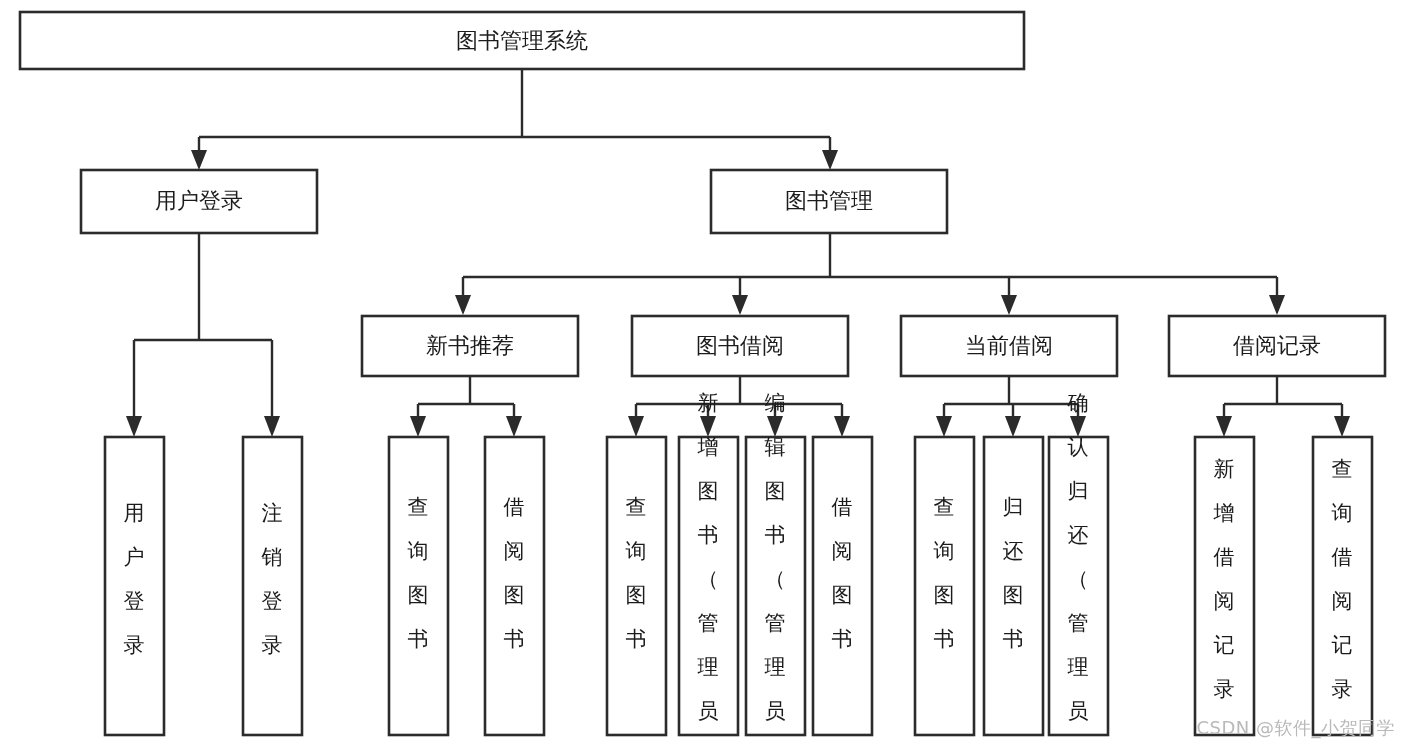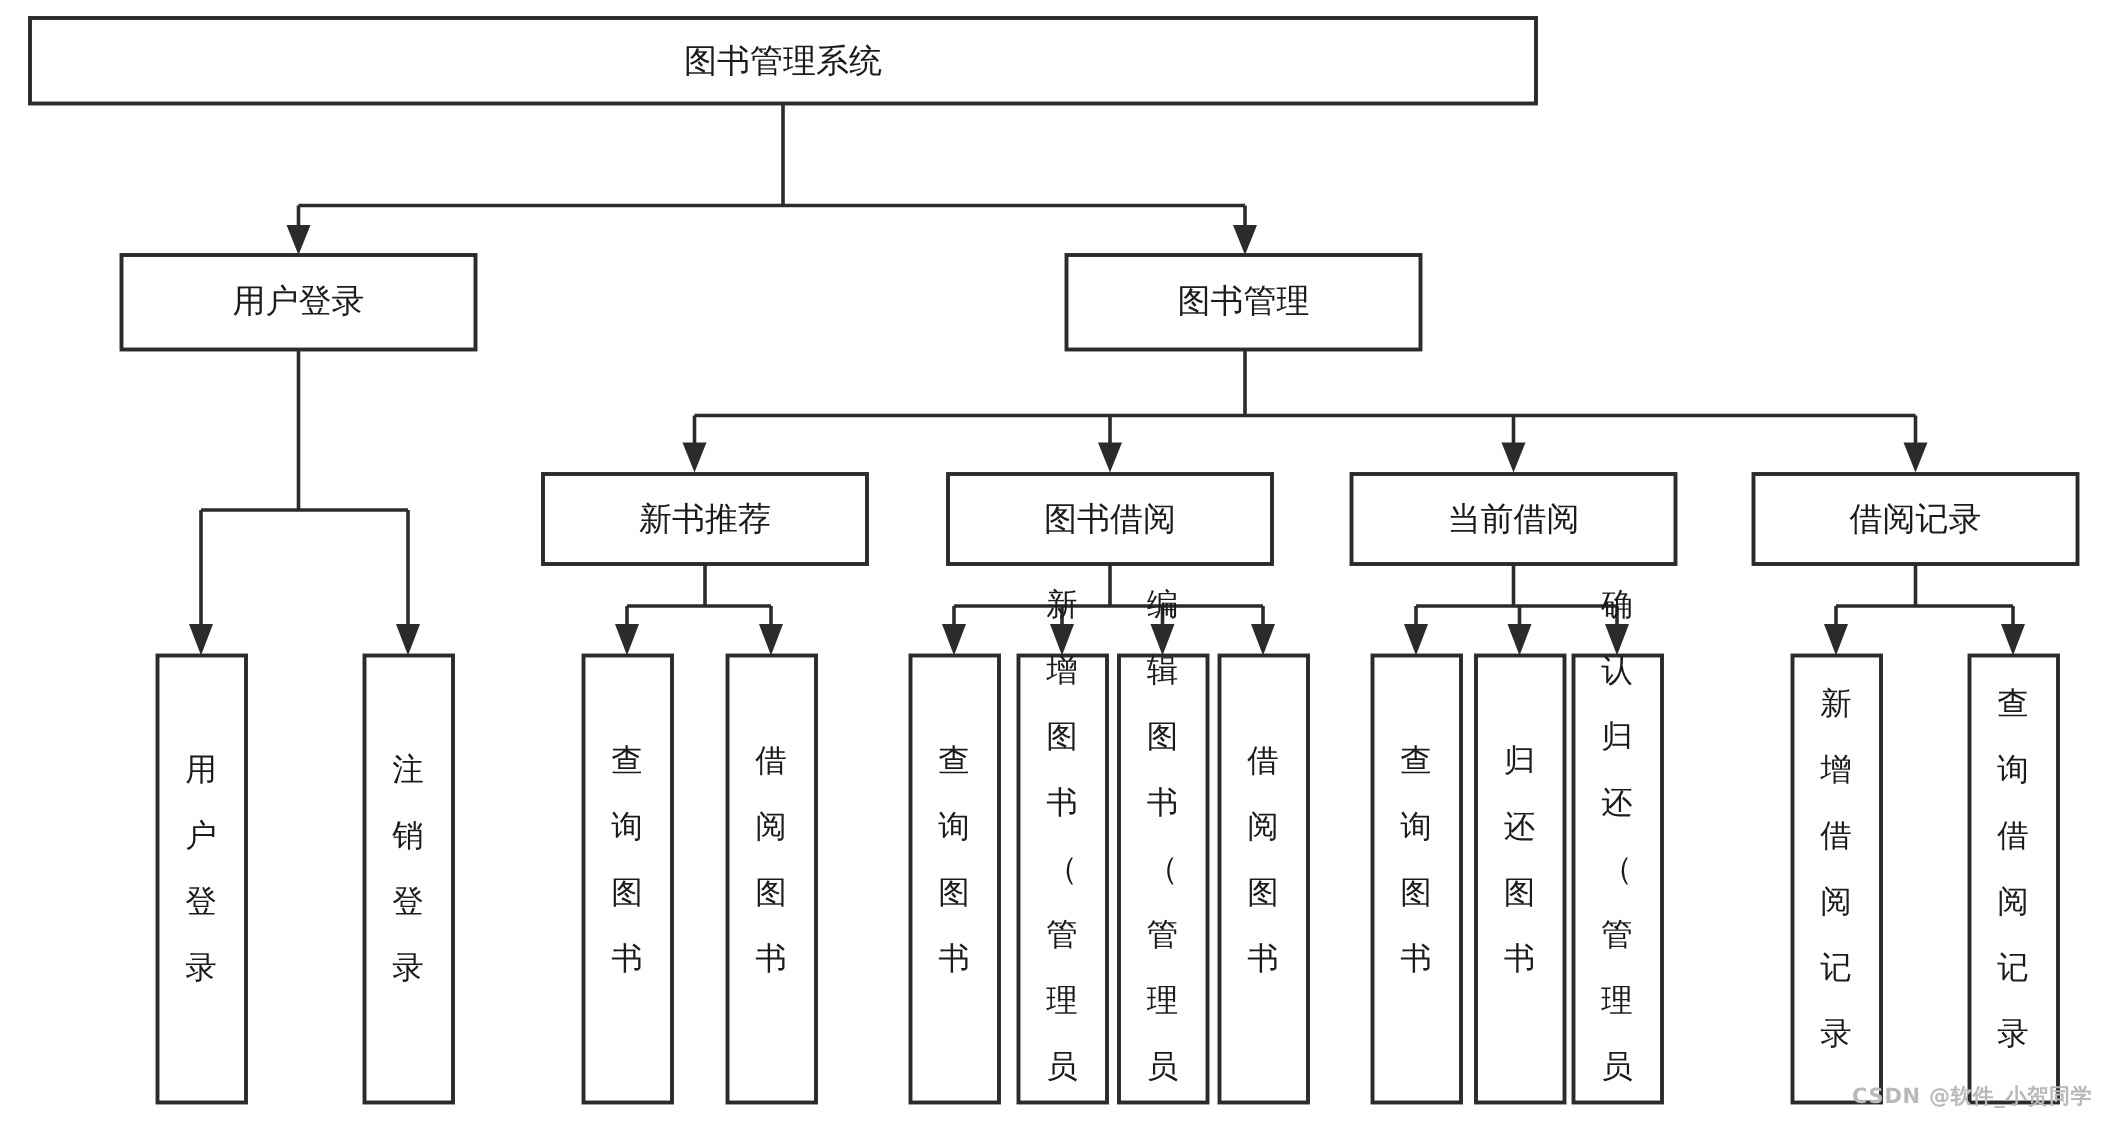--- a/index.html
+++ b/index.html
@@ -53,26 +53,25 @@
     stroke-linecap: butt;
   }
   .arrowhead {
     fill: #2b2b2b;
   }
   .watermark {
     position: absolute;
     right: 10px;
     bottom: 7px;
     font-family: "DejaVu Sans", "Liberation Sans", sans-serif;
-    font-size: 14px;
+    font-size: 18px;
     color: #b9b9b9;
     letter-spacing: 0.5px;
     user-select: none;
     pointer-events: none;
-    font-weight: bold;
   }
 </style>
 </head>
 <body>
 
 <div id="diagram-root">
   <svg class="flow" viewBox="0 0 1405 747">
 
     <g>
 

